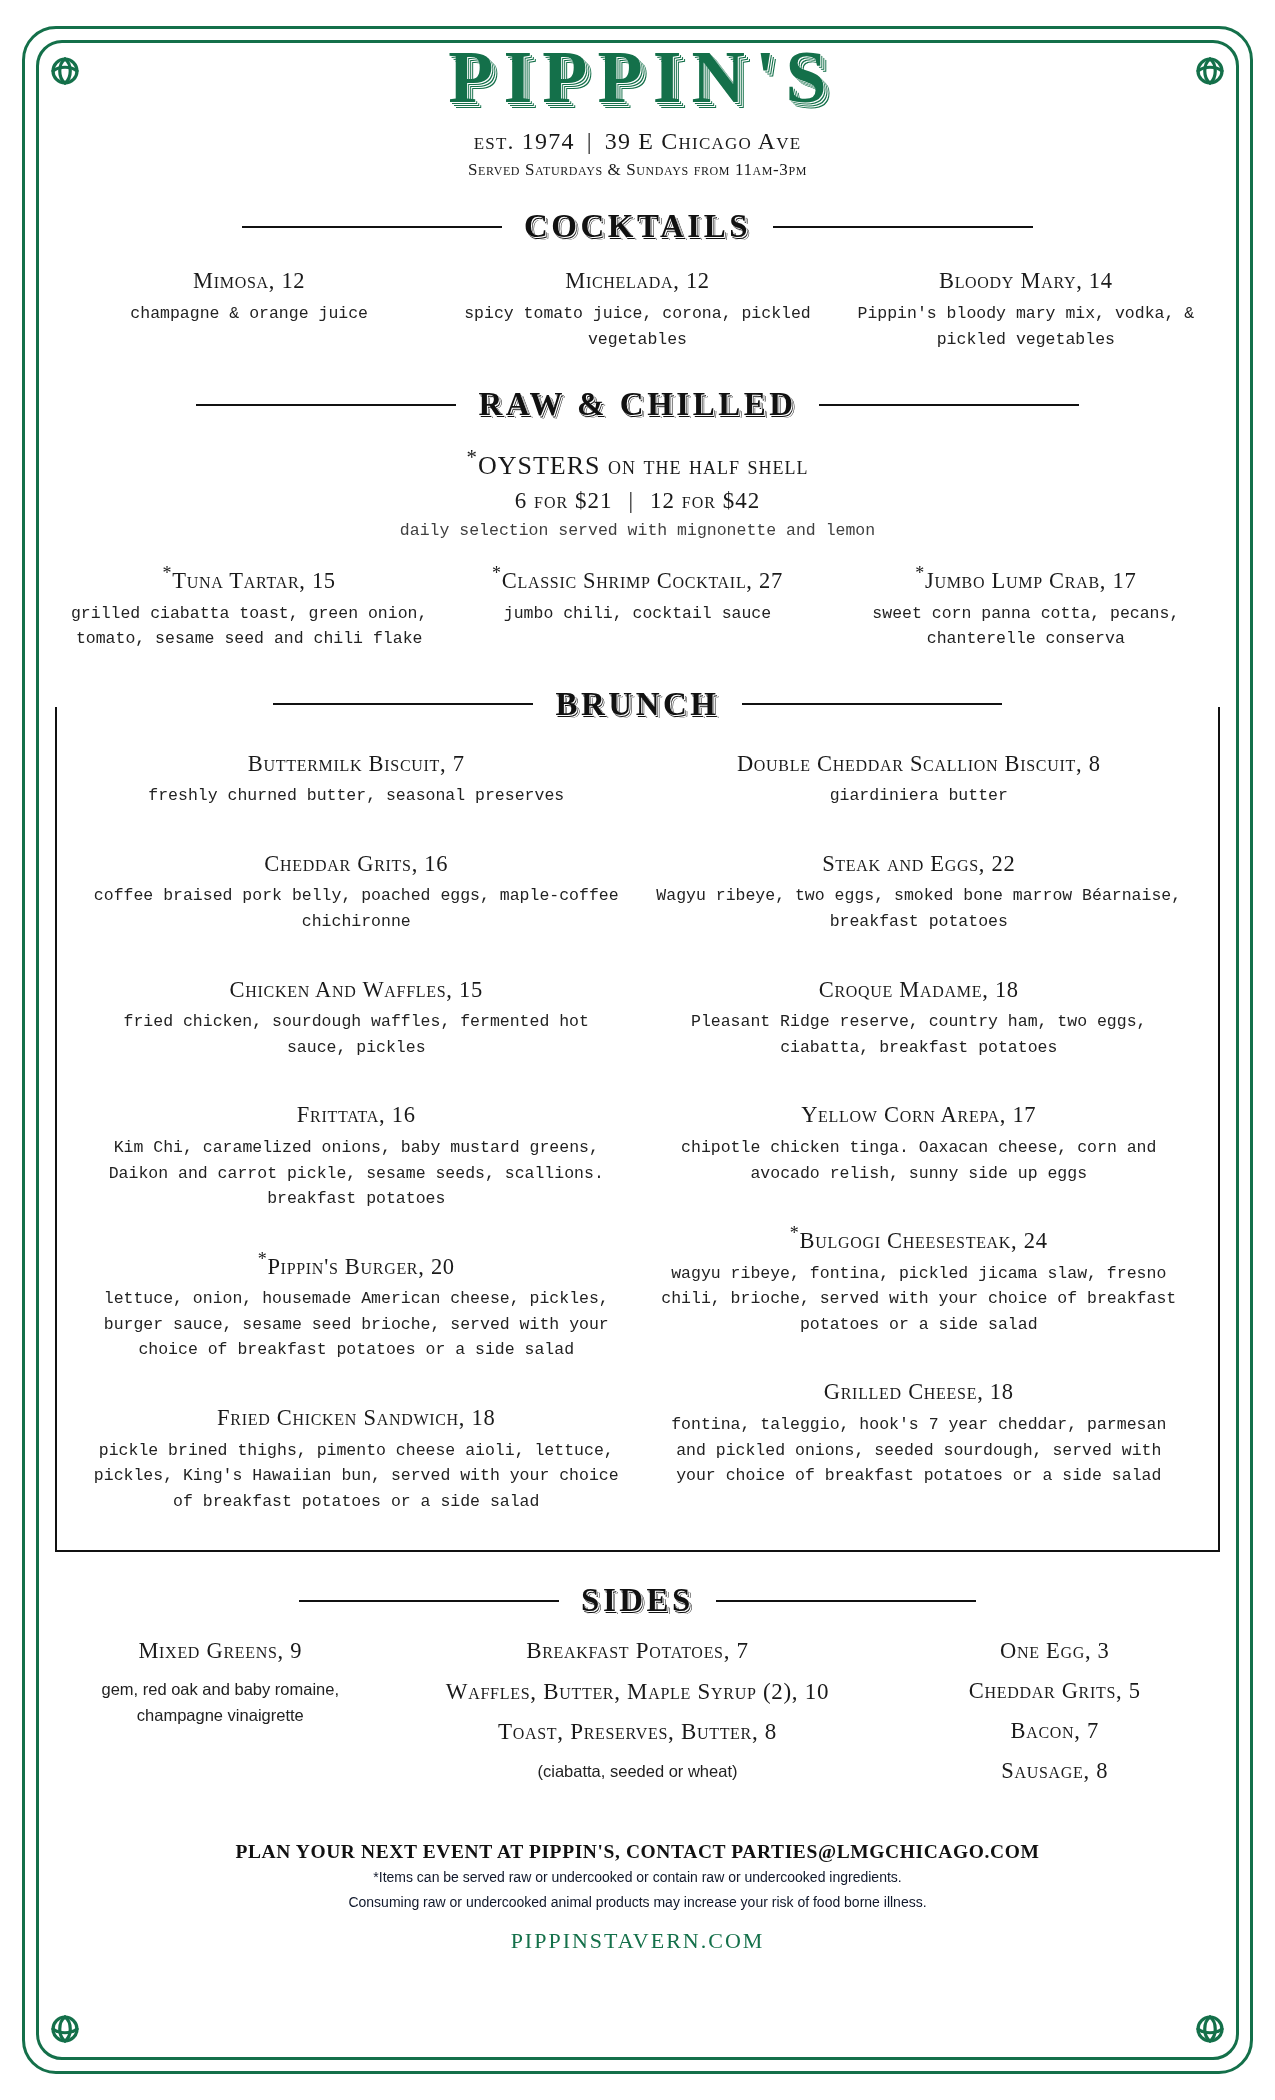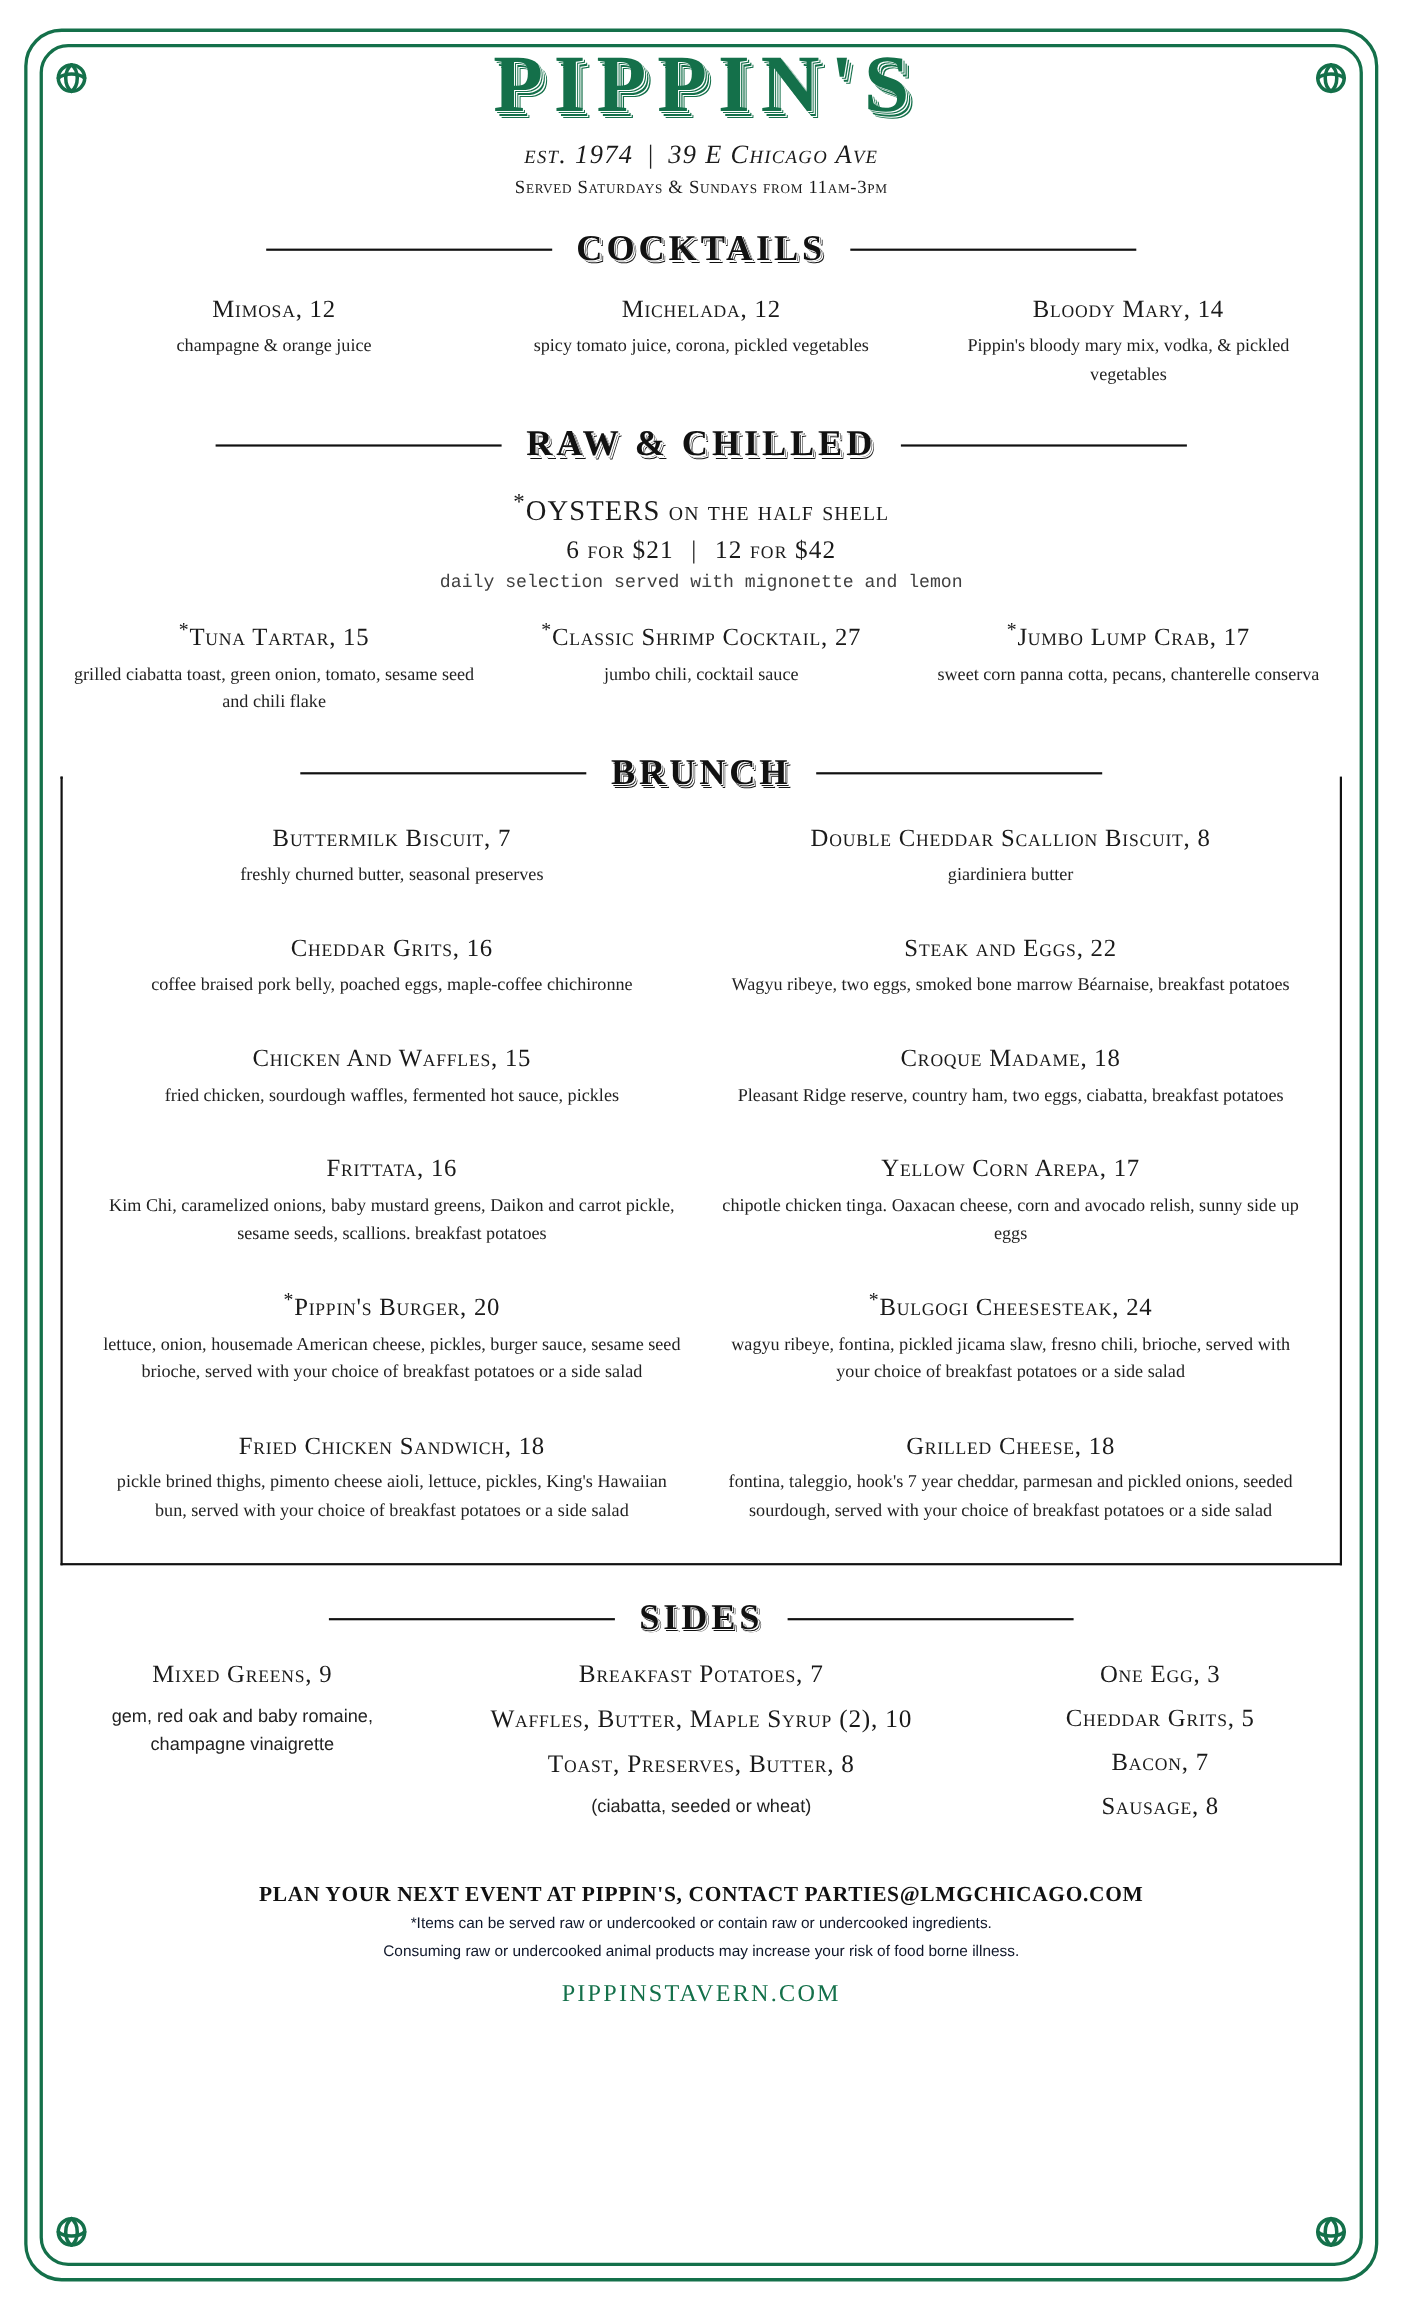--- a/index.html
+++ b/index.html
@@ -63,21 +63,20 @@
        1px 1px 0 #ffffff, 2px 2px 0 #14704a,
        3px 3px 0 #ffffff, 4px 4px 0 #14704a,
        5px 5px 0 #ffffff, 6px 6px 0 #14704a;
   }
   #est-line {
     font-size: 24px;
     letter-spacing: 1.2px;
     margin-top: 14px;
     font-variant: small-caps;
     white-space: nowrap;
-    font-style: italic;
   }
   #est-line .divider-pipe {
     display: inline-block;
     margin: 0 12px;
     color: #222;
     font-weight: 300;
   }
   #served-line {
     font-size: 17px;
     letter-spacing: 0.6px;
@@ -113,21 +112,21 @@
 
   
   .item-name {
     font-size: 22.5px;
     font-variant: small-caps;
     letter-spacing: 0.7px;
     line-height: 1.25;
     margin: 0;
   }
   .item-desc {
-    font-family: Liberation Serif, serif;
+    font-family: Liberation Mono, monospace;
     font-size: 16.5px;
     line-height: 1.55;
     margin: 6px 0 0 0;
     color: #222;
   }
   .star { font-size: 0.8em; vertical-align: super; }
 
   
   #cocktails-section { margin-top: 28px; }
   #cocktails-row {

